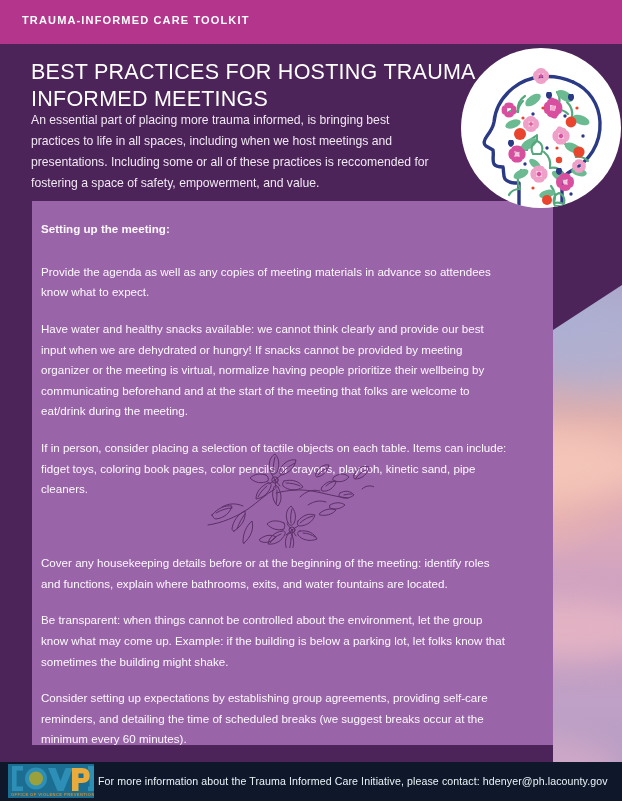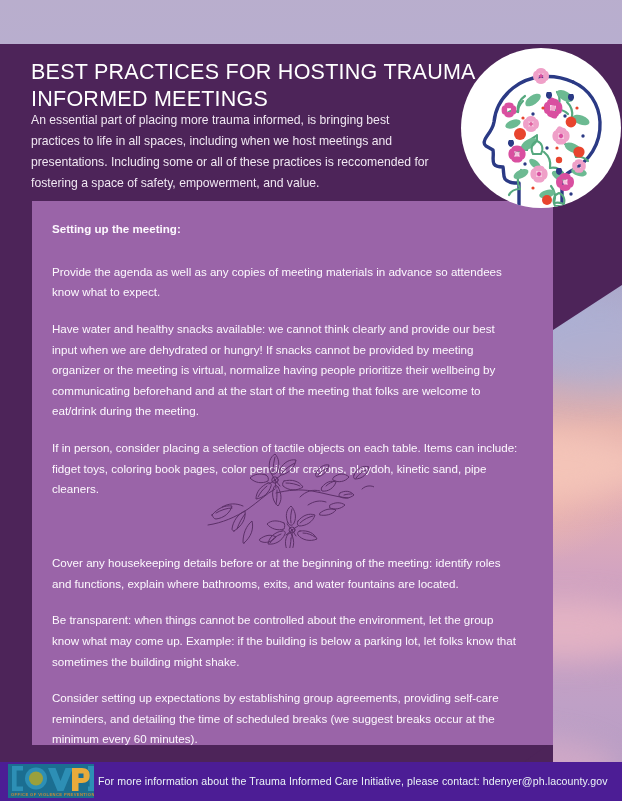--- a/index.html
+++ b/index.html
@@ -128,21 +128,21 @@
   
   .panel {
     position: absolute;
     left: 32px; top: 201px;
     width: 521px; height: 544px;
     background: #9a64a8;
     z-index: 4;
   }
   .panel-inner {
     position: absolute;
-    left: 20px; top: 18px;
+    left: 9px; top: 18px;
     width: 471px;
   }
   .para {
     color: #fdf9fe;
     font-size: 11.6px;
     line-height: 1.78;
     margin: 0 0 16px 0;
   }
   .para.lead {
     font-weight: bold;
@@ -154,21 +154,21 @@
     width: 170px; height: 95px;
     z-index: 5;
   }
   .floral svg { display: block; }
 
   
   .footer {
     position: absolute;
     left: 0; top: 762px;
     width: 622px; height: 39px;
-    background: #4c1d95;
+    background: #0f172a;
     z-index: 7;
   }
   .footer-text {
     position: absolute;
     left: 98px; top: 13px;
     color: #eaf3f7;
     font-size: 10.6px;
     letter-spacing: .1px;
   }
   .logo {
@@ -188,20 +188,23 @@
     <div class="sky-cloud" style="left:430px;top:430px;width:220px;height:70px;background:rgba(246,200,186,.8);"></div>
     <div class="sky-cloud" style="left:470px;top:600px;width:190px;height:60px;background:rgba(238,186,196,.7);"></div>
     <div class="sky-cloud" style="left:520px;top:300px;width:160px;height:90px;background:rgba(173,178,214,.55);"></div>
     <div class="sky-cloud" style="left:380px;top:735px;width:240px;height:70px;background:rgba(226,176,200,.55);"></div>
   </div>
 
   <div class="dark-left"></div>
   <div class="dark-block"></div>
   <div class="dark-bottom-notch"></div>
 
+  <div class="topbar">
+    <div class="topbar-label">TRAUMA-INFORMED CARE TOOLKIT</div>
+  </div>
 
   <div class="headline">BEST PRACTICES FOR HOSTING TRAUMA INFORMED MEETINGS</div>
   <div class="intro">An essential part of placing more trauma informed, is bringing best practices to life in all spaces, including when we host meetings and presentations. Including some or all of these practices is reccomended for fostering a space of safety, empowerment, and value.</div>
 
   <div class="head-circle">
     <svg width="160" height="160" viewBox="0 0 160 160" xmlns="http://www.w3.org/2000/svg">
       <g fill="none" stroke="#2b3a85" stroke-width="3.4" stroke-linejoin="round" stroke-linecap="round">
         <path d="M112 34c-20-9-44-7-60 6-12 10-18 23-19 34-1 6-4 10-7 14-3 4-4 8-1 10l7 4c1 6-1 10 1 14 2 3 6 3 9 3 1 5 0 9 2 12 3 4 9 4 14 4l0 25"></path>
         <path d="M112 34c16 7 26 22 27 40 1 22-11 40-29 49-6 3-9 8-9 14l0 17"></path>
       </g>

